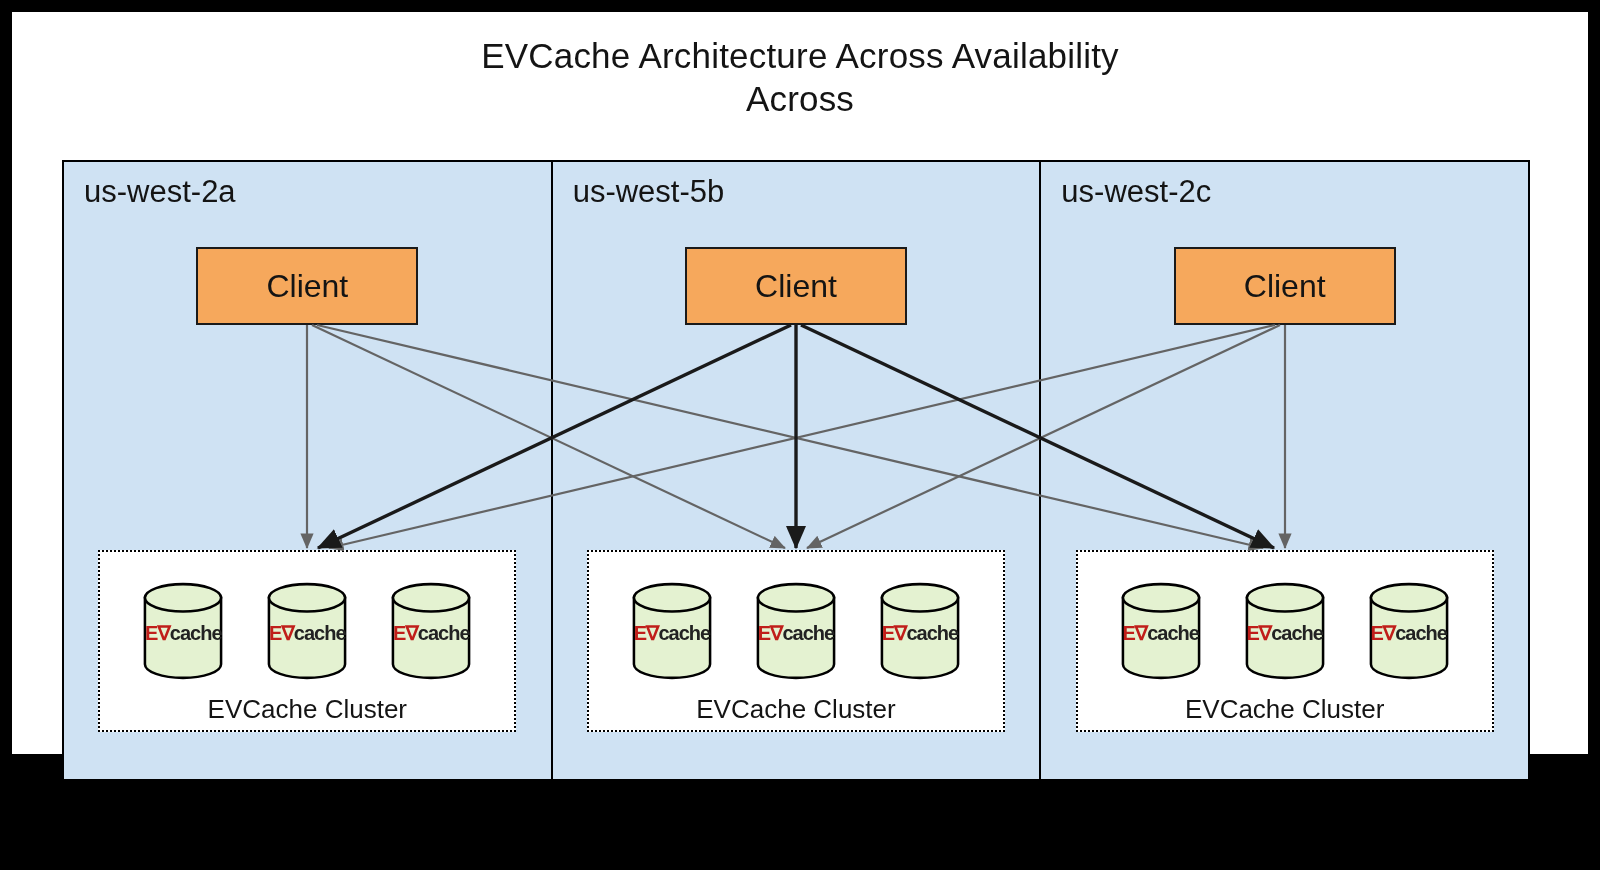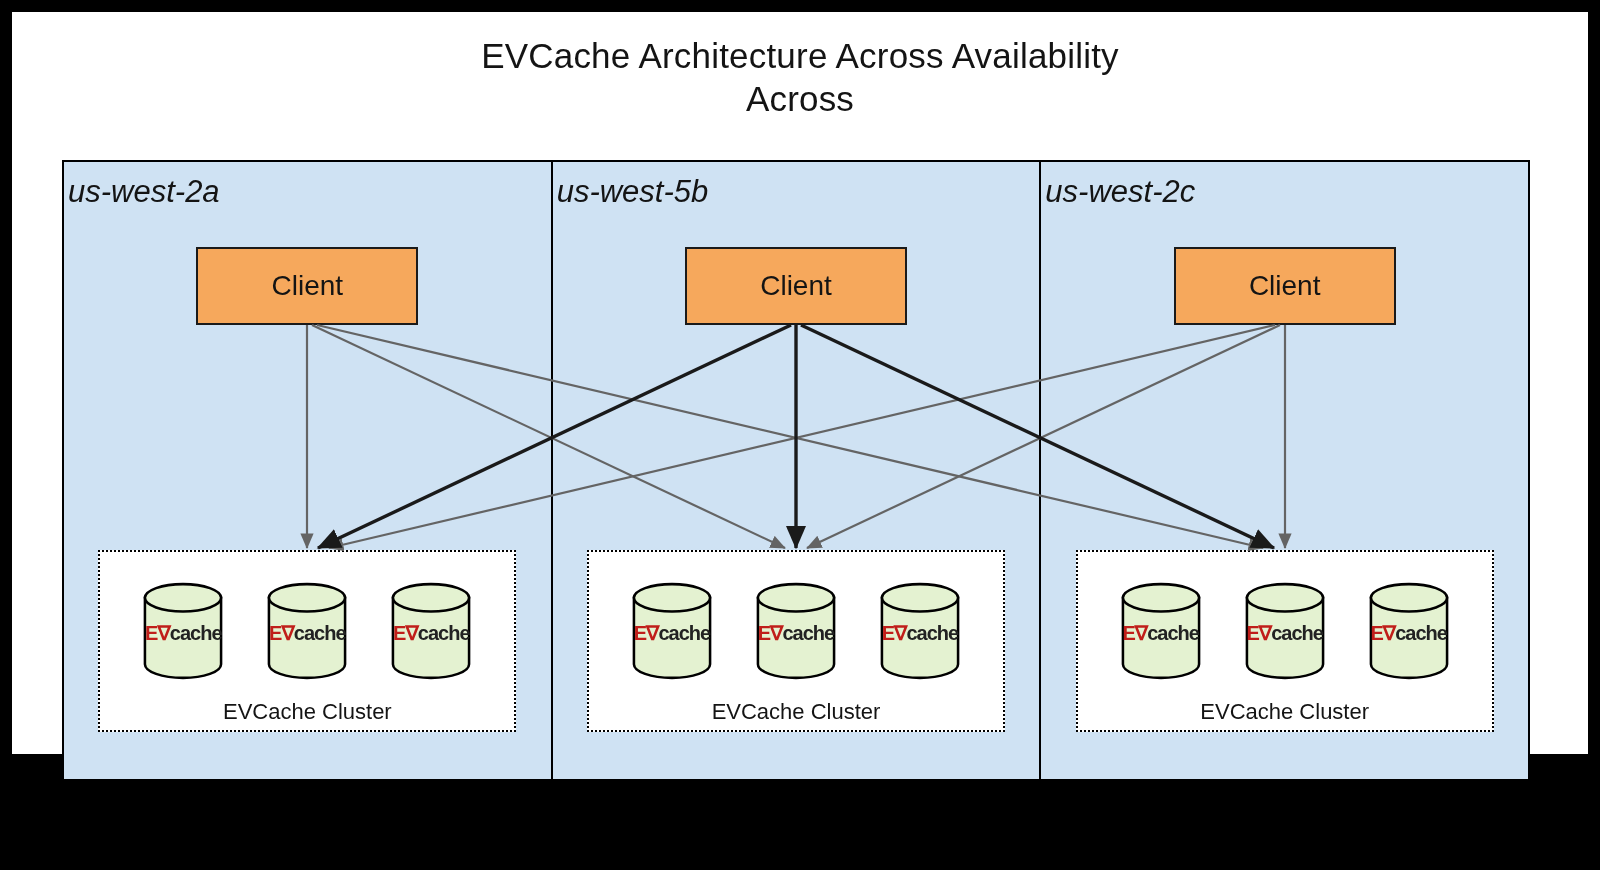--- a/index.html
+++ b/index.html
@@ -25,32 +25,32 @@
     position:absolute; left:50px; top:148px;
     width:1468px; height:621px;
     display:flex;
     border:2px solid var(--border,#000);
     box-sizing:border-box;
     background:var(--zone-fill,#cfe2f3);
   }
   .zone { flex:1 1 0; position:relative; background:var(--zone-fill,#cfe2f3); }
   .zone + .zone { border-left:2px solid var(--border,#000); }
   .zone-label {
-    position:absolute; top:12px; left:4px;
-    font-size:31px; color:#141414;font-style:italic;
+    position:absolute; top:12px; left:20px;
+    font-size:31px; color:#141414;
   }
   .client {
     position:absolute; top:85px; left:50%;
     transform:translateX(-50%);
     width:222px; height:78px;
     background:var(--client-fill,#f6a85c);
     border:2px solid #1a1a1a;
     box-sizing:border-box;
     display:flex; align-items:center; justify-content:center;
-    font-size:28px; color:#141414;
+    font-size:32px; color:#141414;
   }
   .cluster {
     position:absolute; bottom:47px; left:50%;
     transform:translateX(-50%);
     width:418px; height:182px;
     background:#ffffff;
     border:2px dotted var(--border,#000);
     box-sizing:border-box;
   }
   .cyl-row {
@@ -69,21 +69,21 @@
     transform:translateY(-40%);
     text-align:center;
     font-size:20px; font-weight:bold; letter-spacing:-1px;
     white-space:nowrap;
   }
   .logo .ev   { color:var(--logo-red,#c01e1a); }
   .logo .rest { color:var(--logo-dark,#222222); }
   .cluster-label {
     position:absolute; bottom:5px; left:0; width:100%;
     text-align:center;
-    font-size:22px; color:#141414;
+    font-size:26px; color:#141414;
   }
   #edges {
     position:absolute; left:0; top:0;
     width:1576px; height:846px;
     pointer-events:none;
   }
   #ah-normal path { fill:var(--edge-normal,#666666); }
   #ah-bold   path { fill:var(--edge-bold,#1a1a1a); }
 </style>
 </head>

